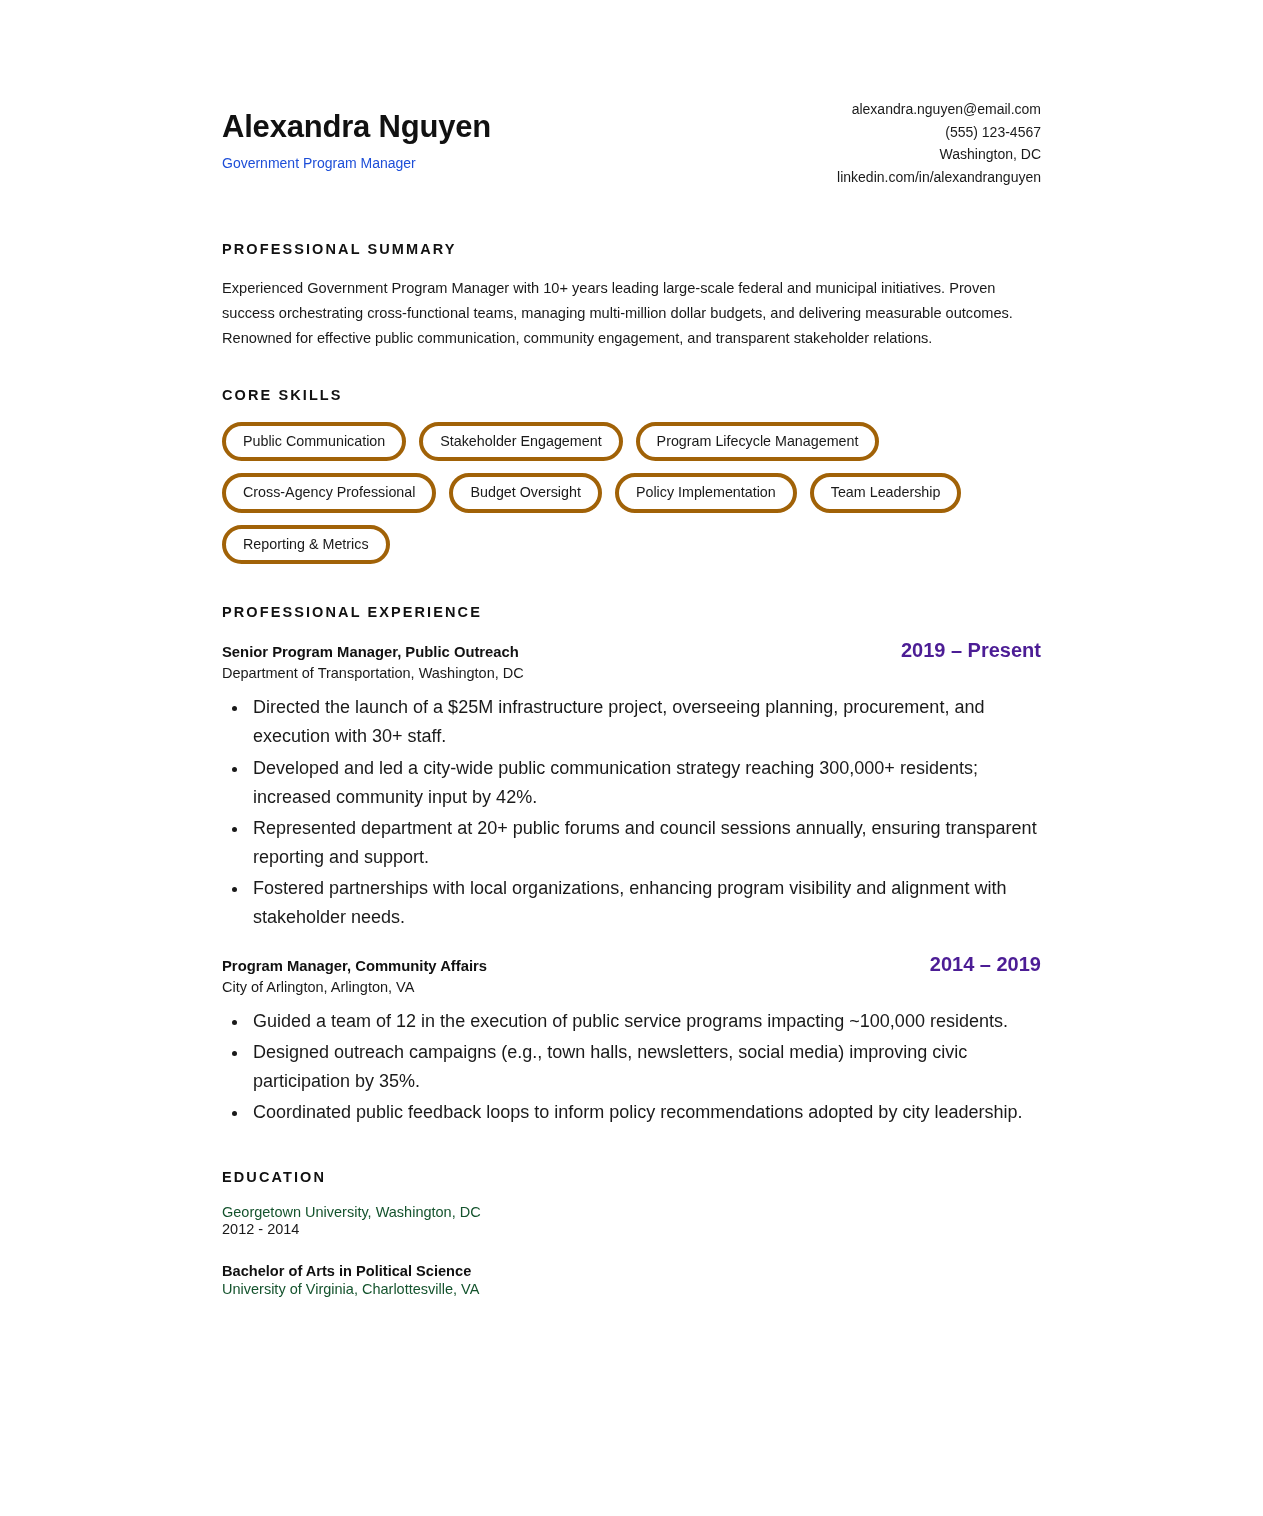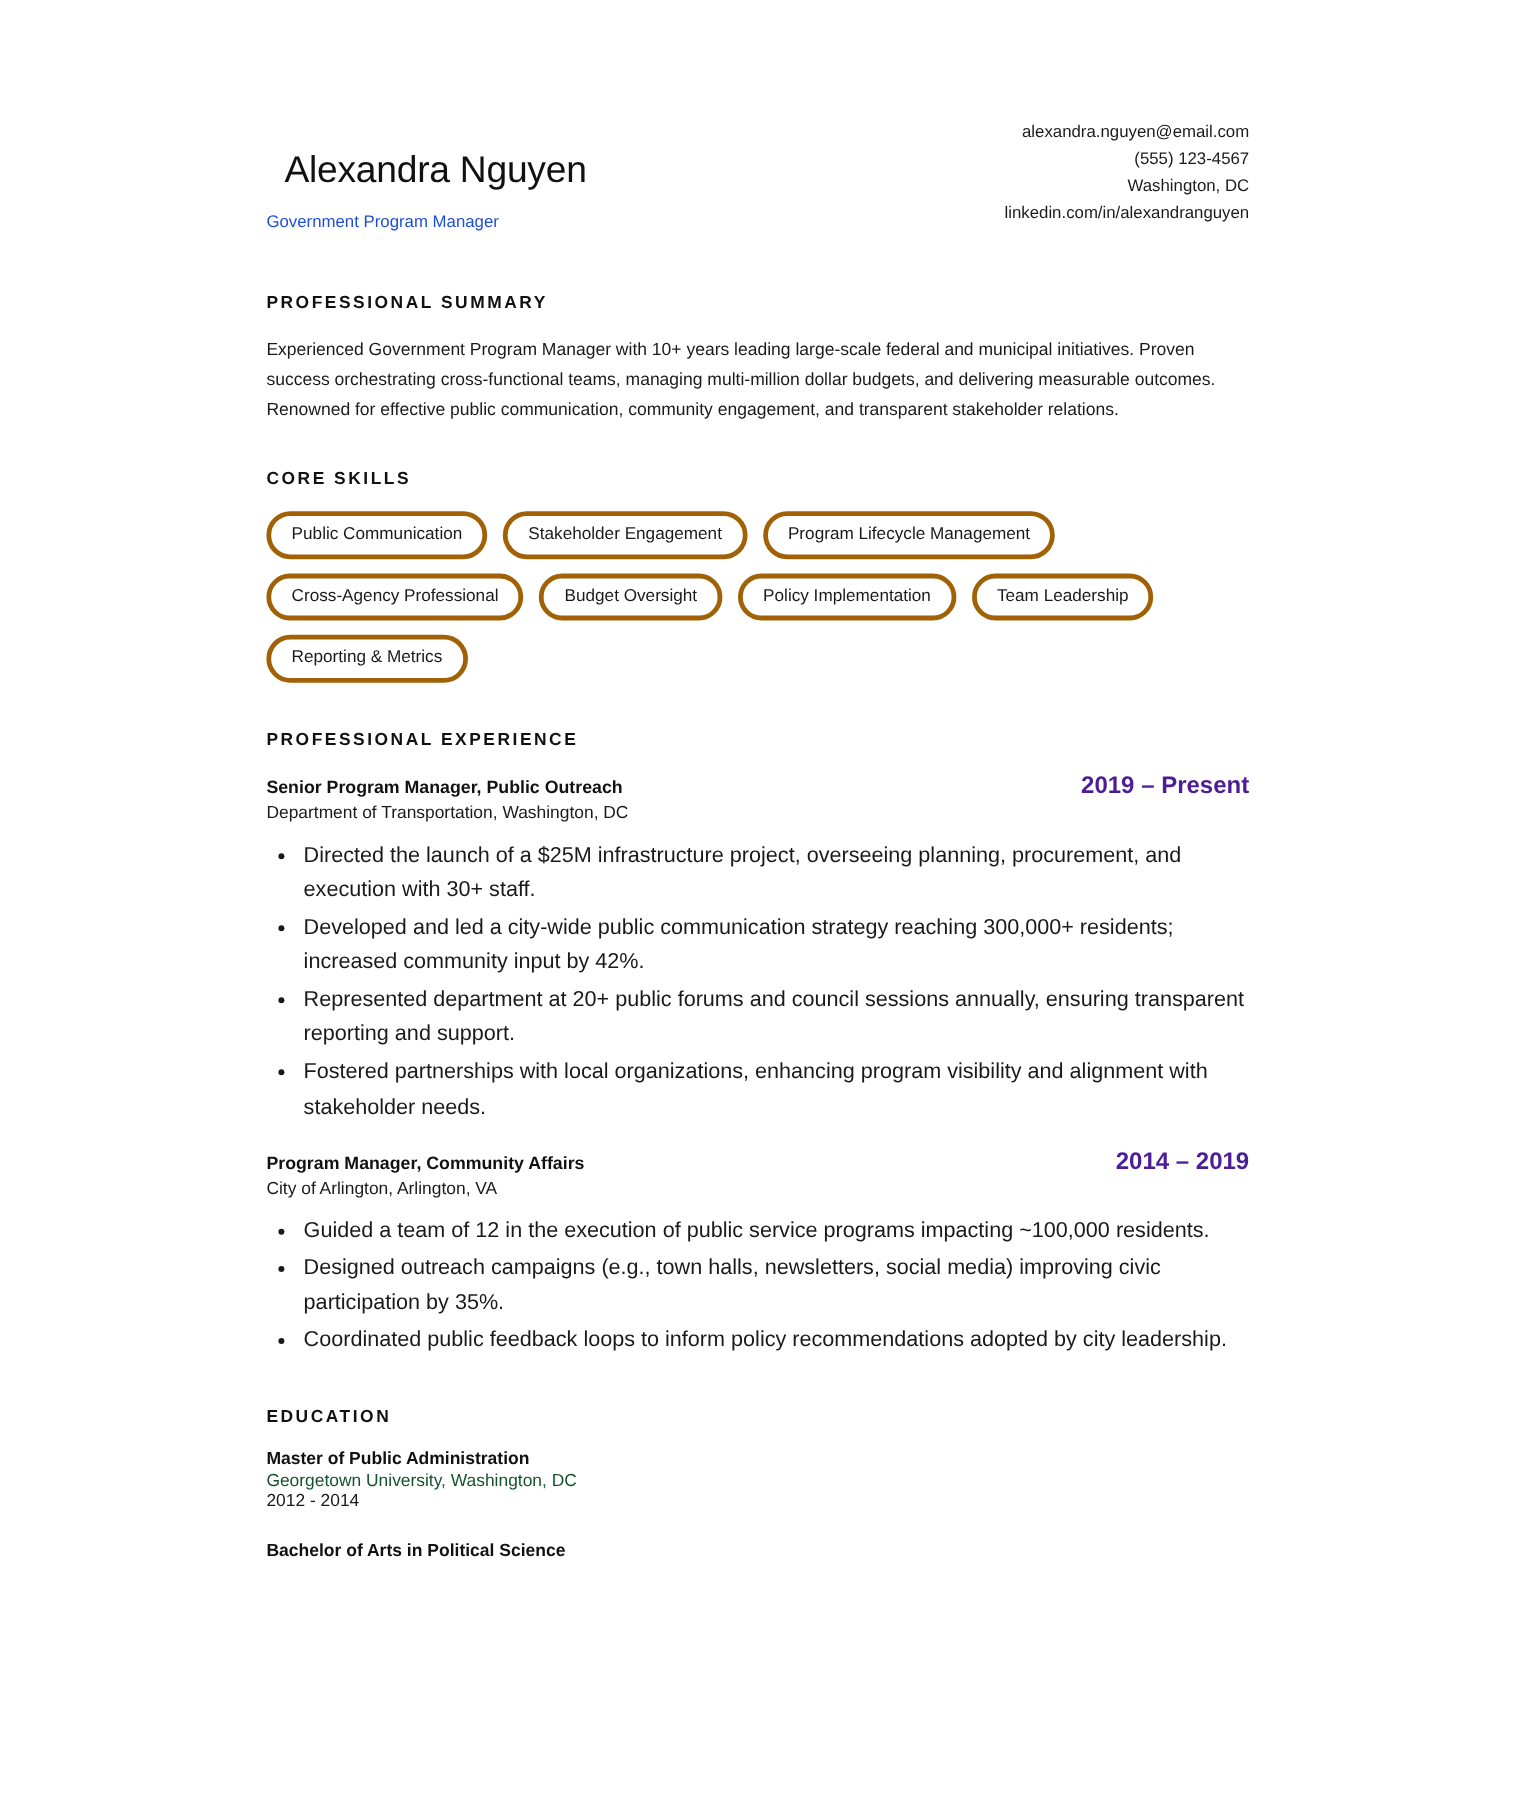--- a/index.html
+++ b/index.html
@@ -41,25 +41,25 @@
   
   .header {
     display: flex;
     align-items: flex-start;
     justify-content: space-between;
     margin-bottom: 52px;
   }
   .identity { padding-top: 14px; }
   .name {
     font-size: 31px;
-    font-weight: normal;
+    font-weight: bold;
     letter-spacing: -0.2px;
     line-height: 1.12;
     color: #111111;
-    margin: 15px;
+    margin: 0;
   }
   .title {
     font-size: 14px;
     color: #1d4ed8;
     margin-top: 9px;
     line-height: 1.3;
   }
   .contact {
     text-align: right;
     font-size: 14px;
@@ -248,21 +248,20 @@
           </ul>
         </div>
       </div>
 
       <div class="gap-after-exp"></div>
 
       <div class="section">
         <div class="section-title">EDUCATION</div>
 
         <div class="edu-block">
-          <div class="edu-degree">Master of Public Administration</div>
           <div class="edu-school">Georgetown University, Washington, DC</div>
           <div class="edu-years">2012 - 2014</div>
         </div>
 
         <div class="edu-block">
           <div class="edu-degree">Bachelor of Arts in Political Science</div>
           <div class="edu-school">University of Virginia, Charlottesville, VA</div>
           <div class="edu-years">2008 - 2012</div>
         </div>
       </div>

